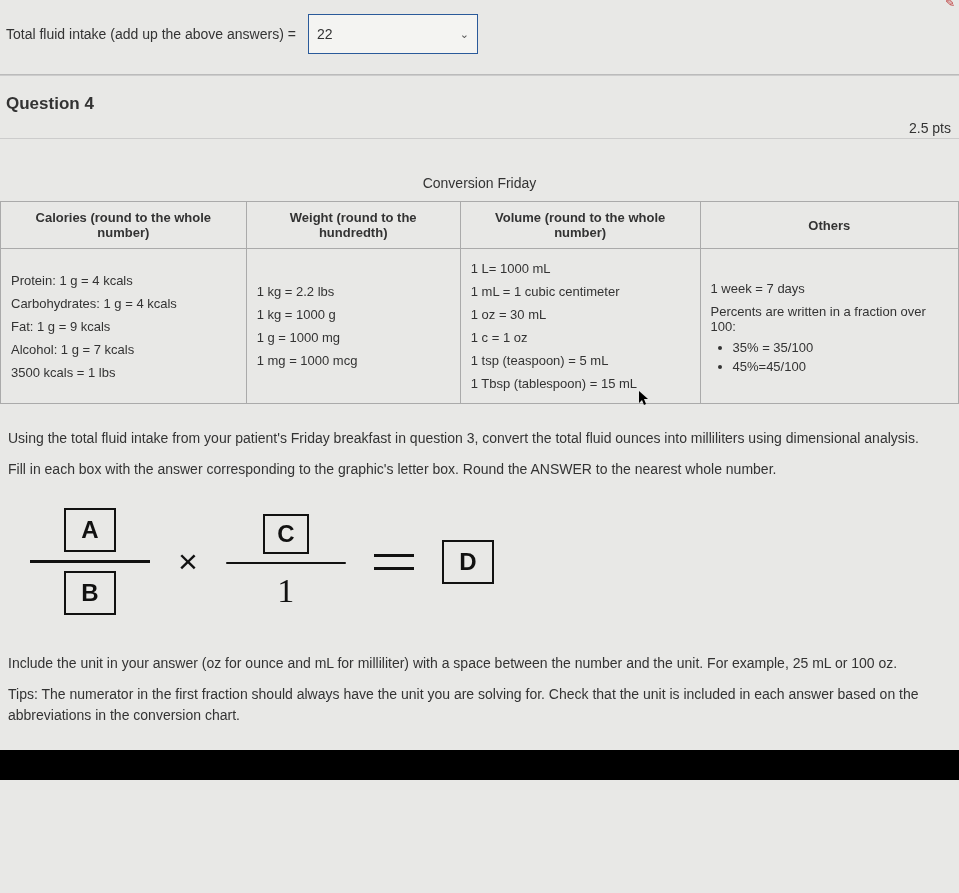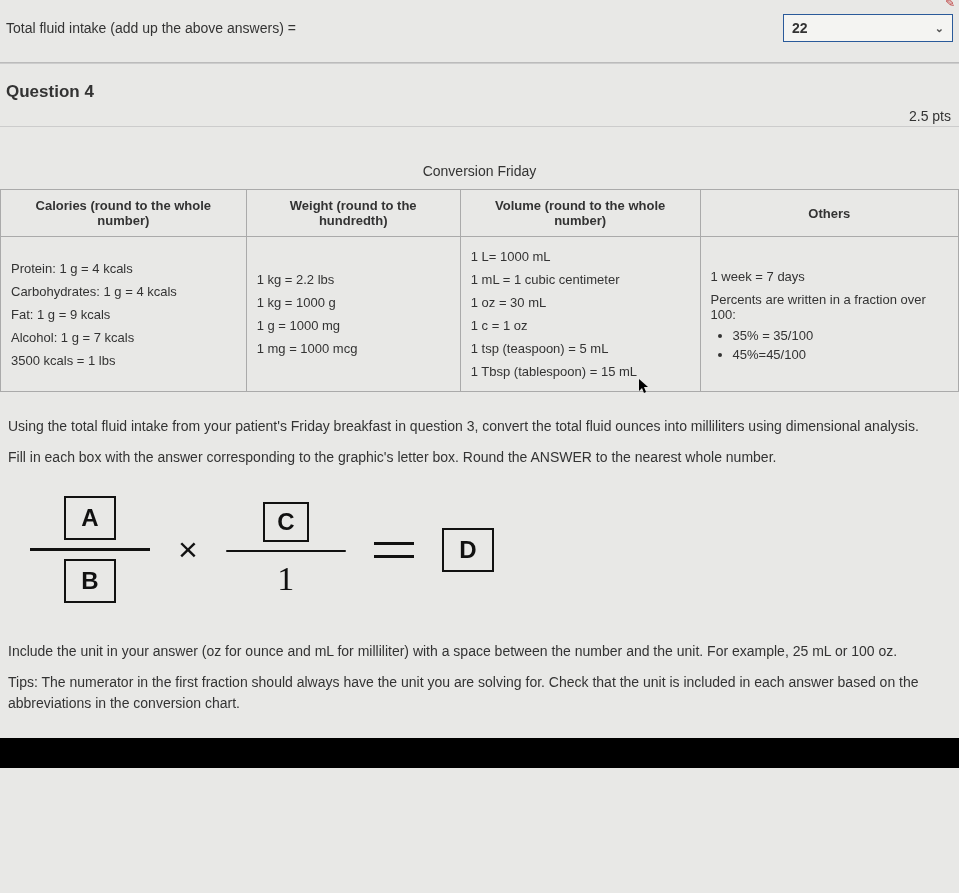--- a/index.html
+++ b/index.html
@@ -7,30 +7,29 @@
     font-family: "Helvetica Neue", Arial, sans-serif;
     background: #e8e8e6;
     color: #333;
     font-size: 14px;
     width: 959px;
   }
   .top-section {
     padding: 10px 6px 20px 6px;
     border-bottom: 1px solid #bbb;
   }
-  .top-row { display: flex; align-items: center; gap: 1px; justify-content: space-between; }
+  .top-row { display: flex; align-items: center; gap: 12px; }
   .top-label { font-size: 14px; color: #333; }
   .dropdown {
     border: 1.5px solid #2a5a9a;
     background: #f4f4f2;
-    height: 28px; width: 170px;
+    height: 40px; width: 170px;
     padding: 0 8px;
     display: flex; align-items: center; justify-content: space-between;
     font-size: 14px;
-    font-weight: bold;
   }
   .chev { font-size: 11px; color: #555; }
   hr.divider { border: none; border-top: 1px solid #ccc; margin: 0; }
   .question-header {
     padding: 18px 6px 24px 6px;
     border-bottom: 1px solid #ccc;
     position: relative;
     font-size: 17px; font-weight: 600; color: #333;
   }
   .points {

